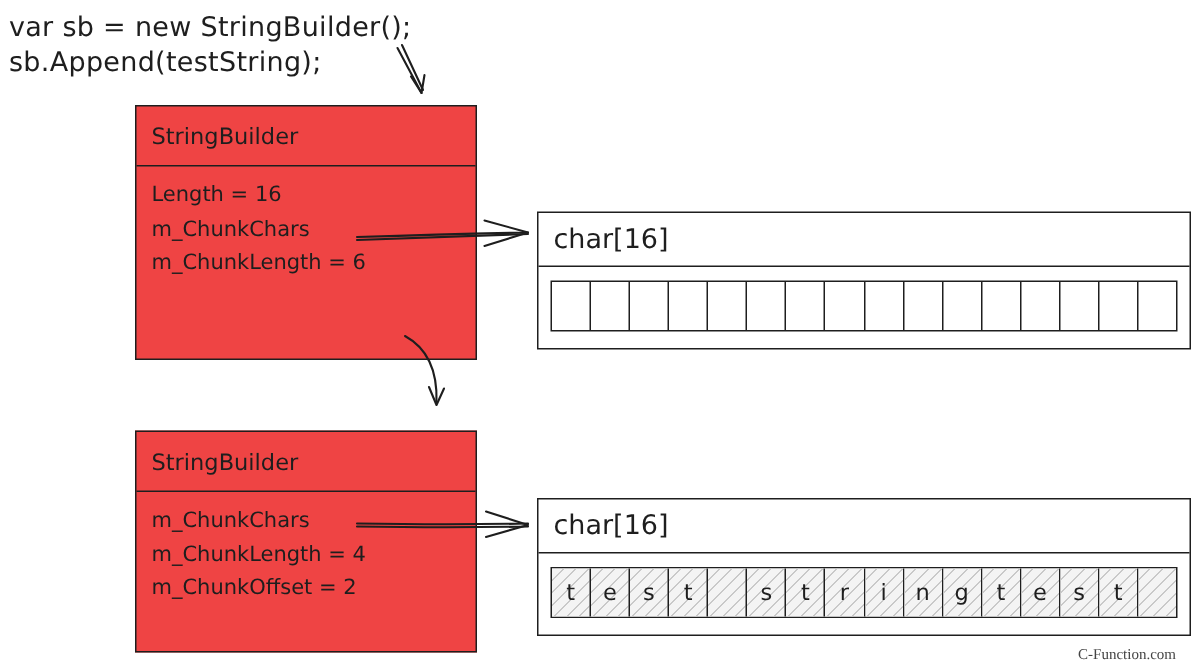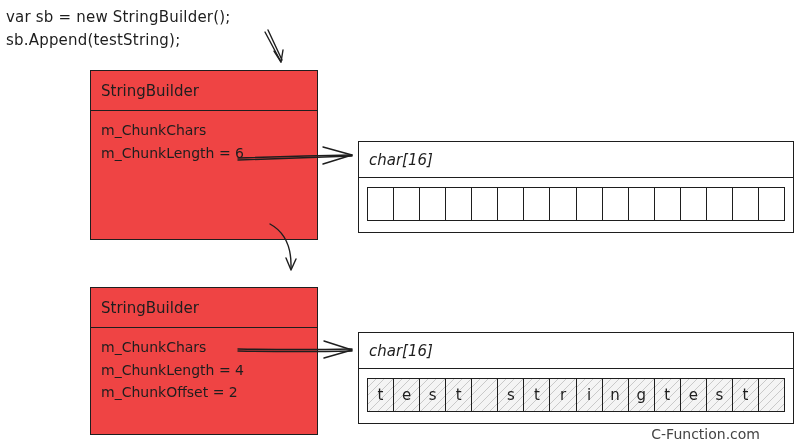--- a/index.html
+++ b/index.html
@@ -1,42 +1,43 @@
 <!DOCTYPE html>
 <html><head>
 <meta charset="utf-8">
 <style>
   html, body { margin: 0; padding: 0; background: #ffffff; }
   body { width: 800px; height: 448px; position: relative; overflow: hidden;
          font-family: "DejaVu Sans", sans-serif; color: #1e1e1e; }
-  .code { position: absolute; left: 6px; font-size: 15px; letter-spacing: 0.2px; }
+  .code { position: absolute; left: 6px; font-size: 18px; letter-spacing: 0.2px; }
   .box { position: absolute; border: 1.6px solid #1e1e1e; background: #ef4444; box-sizing: border-box; }
   .box .head { border-bottom: 1.6px solid #1e1e1e; font-size: 15px; padding-left: 10px; box-sizing: border-box; display: flex; align-items: center; }
   .box .body { padding-left: 10px; padding-top: 8px; font-size: 14px; line-height: 22.5px; }
   .arr { position: absolute; border: 1.6px solid #1e1e1e; background: #fff; box-sizing: border-box; }
-  .arr .head { height: 36px; border-bottom: 1.6px solid #1e1e1e; font-size: 15px; padding-left: 10px; display: flex; align-items: center; box-sizing: border-box; font-style: italic; }
+  .arr .head { height: 36px; border-bottom: 1.6px solid #1e1e1e; font-size: 18px; padding-left: 10px; display: flex; align-items: center; box-sizing: border-box; }
   .cells { position: absolute; left: 8px; right: 8px; top: 45px; height: 34px; display: flex; border: 1.4px solid #1e1e1e; box-sizing: border-box; }
   .cell { flex: 1; border-right: 1.4px solid #1e1e1e; box-sizing: border-box; display: flex; align-items: center; justify-content: center; font-size: 15px; }
   .cell:last-child { border-right: none; }
   .cells.filled .cell {
     background-image: repeating-linear-gradient(135deg, transparent 0 5px, #c9c9c9 5px 6px);
     background-color: #f4f4f4;
   }
   svg.overlay { position: absolute; left: 0; top: 0; pointer-events: none; }
-  .watermark { position: absolute; right: 40px; bottom: 6px; font-size: 14px; color: #444; }
+  .watermark { position: absolute; right: 16px; bottom: 6px; font-size: 10px; color: #444; font-family: Liberation Serif, serif; }
 </style>
 </head>
 <body>
 
 <div class="code" style="top:8px;">var sb = new StringBuilder();</div>
 <div class="code" style="top:31px;">sb.Append(testString);</div>
 
 <div class="box" style="left:90px; top:70px; width:228px; height:170px;">
   <div class="head" style="height:40px;">StringBuilder</div>
   <div class="body">
+    <div>Length = 16</div>
     <div>m_ChunkChars</div>
     <div>m_ChunkLength = 6</div>
   </div>
 </div>
 
 <div class="box" style="left:90px; top:287px; width:228px; height:148px;">
   <div class="head" style="height:40px;">StringBuilder</div>
   <div class="body">
     <div>m_ChunkChars</div>
     <div>m_ChunkLength = 4</div>

